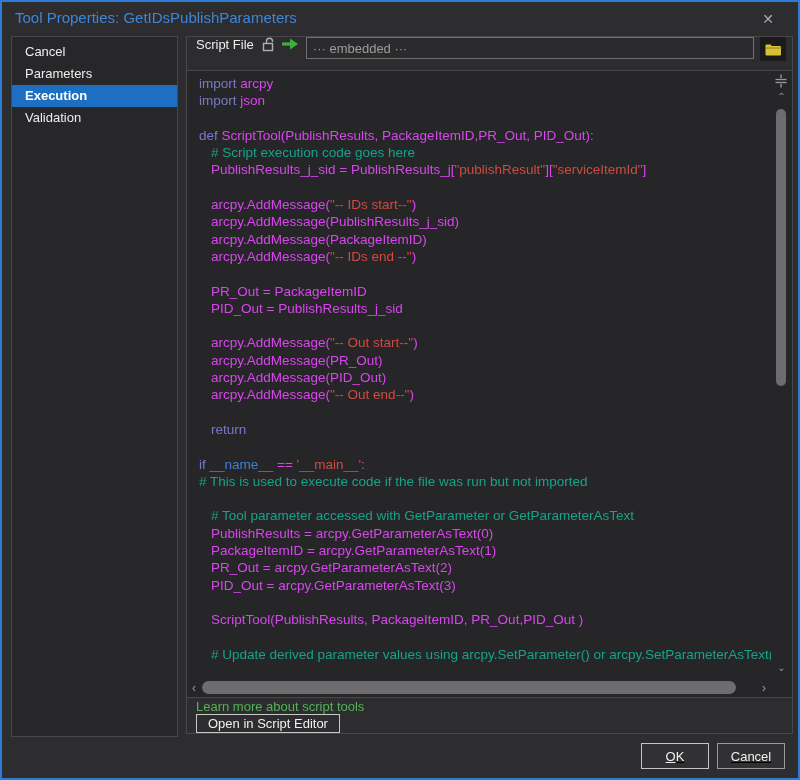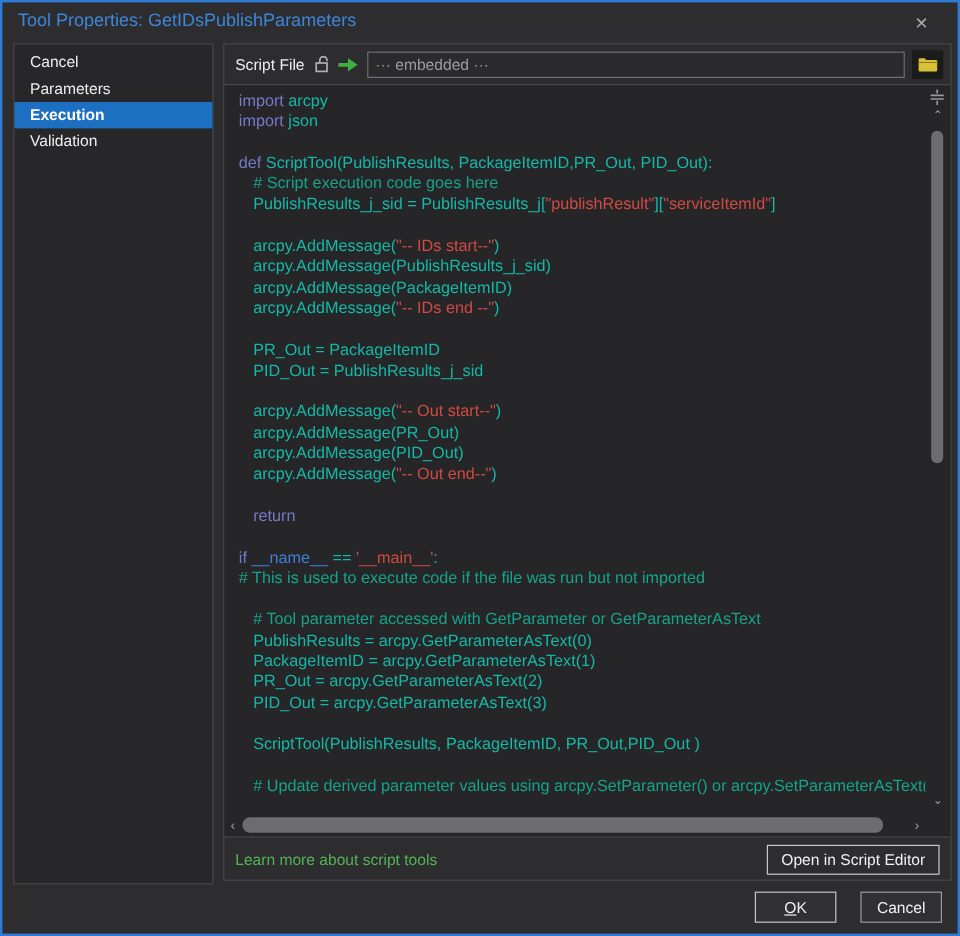--- a/index.html
+++ b/index.html
@@ -24,42 +24,42 @@
     background:#27272a; border:1px solid #48484b; padding-top:4px; }
   .side-item { height:22px; line-height:22px; padding-left:13px; font-size:13px;
     color:#ededed; cursor:default; }
   .side-item.selected { background:var(--sel, #1d6fc2); color:#ffffff; font-weight:bold; }
 
   
   .right-wrap { position:absolute; left:184px; top:34px; width:607px; height:698px;
     border:1px solid #48484b; background:var(--bg, #2d2d30); }
 
   .script-row { position:absolute; left:0; top:0; right:0; height:33px;
-    display:flex; align-items:center; padding:0 6px 0 9px; }
+    display:flex; padding:0 6px 0 9px; }
   .script-label { font-size:13px; color:#ededed; margin-right:7px; white-space:nowrap; }
   .icon-embed { width:15px; height:15px; margin-right:5px; flex:0 0 auto; }
   .icon-arrow { width:18px; height:14px; margin-right:7px; flex:0 0 auto; }
   .script-input { flex:1; height:22px; background:#2b2b2d; border:1px solid #707070;
     color:#9c9c9c; font-size:13px; font-family:"Liberation Sans",sans-serif;
     padding:0 6px; outline:none; }
   .folder-btn { width:26px; height:24px; margin-left:6px; background:#1b1b1c;
     border:none; display:flex; align-items:center; justify-content:center; cursor:default; }
 
   
   .editor-box { position:absolute; left:0; top:33px; right:0; bottom:35px;
     border-top:1px solid #48484b; border-bottom:1px solid #48484b; background:#262628; }
   .code-content { position:absolute; left:0; top:0; right:21px; bottom:19px;
     overflow:hidden; padding:4px 0 0 12px; }
   .code-line { height:17.3px; line-height:17.3px; font-size:13.5px; white-space:pre;
     color:#e6e6e6; }
   .tok-k { color:var(--kw, #7878c8); }
   .tok-c { color:var(--cm, #15a38a); }
   .tok-s { color:var(--st, #d04a42); }
   .tok-b { color:var(--nm, #3f7fd6); }
-  .tok-p { color:#14b8a6;margin-top:36px; }
+  .tok-p { color:#d946ef;margin-top:36px; }
 
   
   .vscroll { position:absolute; right:0; top:0; width:21px; bottom:19px; }
   .split-handle { position:absolute; left:2px; top:2px; width:16px; height:16px; }
   .scroll-glyph { position:absolute; left:0; width:21px; height:14px; color:#9a9a9a;
     font-size:10px; text-align:center; line-height:12px; }
   .glyph-up { top:20px; }
   .glyph-down { bottom:2px; }
   .vthumb { position:absolute; left:5px; width:10px; top:38px; height:277px;
     background:#6d6d70; border-radius:5px; }
@@ -67,30 +67,30 @@
   
   .hscroll { position:absolute; left:0; right:21px; bottom:0; height:19px;
     display:flex; align-items:center; }
   .harrow { width:14px; color:#9a9a9a; font-size:12px; text-align:center; line-height:18px; }
   .htrack { flex:1; height:13px; position:relative; }
   .hthumb { position:absolute; left:1px; top:0; width:96%; height:13px;
     background:#6d6d70; border-radius:7px; }
 
   
   .info-row { position:absolute; left:0; right:0; bottom:0; height:34px;
-    display:flex; align-items:center; padding:0 9px; }
+    display:flex; align-items:flex-start; padding:0 9px;flex-direction:column; }
   .learn-link { font-size:13px; color:var(--link, #54b257); cursor:pointer; }
   .spacer { flex:1; }
   .open-editor-btn { height:25px; padding:0 11px; background:transparent;
     border:1px solid #c8c8c8; color:#f0f0f0; font-size:13px;
     font-family:"Liberation Sans",sans-serif; cursor:default; }
 
   
   .footer { position:absolute; left:0; right:0; bottom:0; height:44px;
-    display:flex; align-items:center; justify-content:flex-end; gap:20px; padding-right:13px; }
+    display:flex; align-items:center; justify-content:flex-end; gap:8px; padding-right:13px;text-decoration:underline; }
   .dlg-btn { height:26px; min-width:68px; background:#313134; color:#f0f0f0;
     font-size:13px; font-family:"Liberation Sans",sans-serif; cursor:default; padding:0 10px; }
   .btn-ok { border:1px solid #c4c4c4; }
   .btn-cancel { border:1px solid #9a9a9a; }
   .dlg-btn u { text-decoration:underline; }
 </style>
 </head>
 <body>
 
 <div class="dialog">

